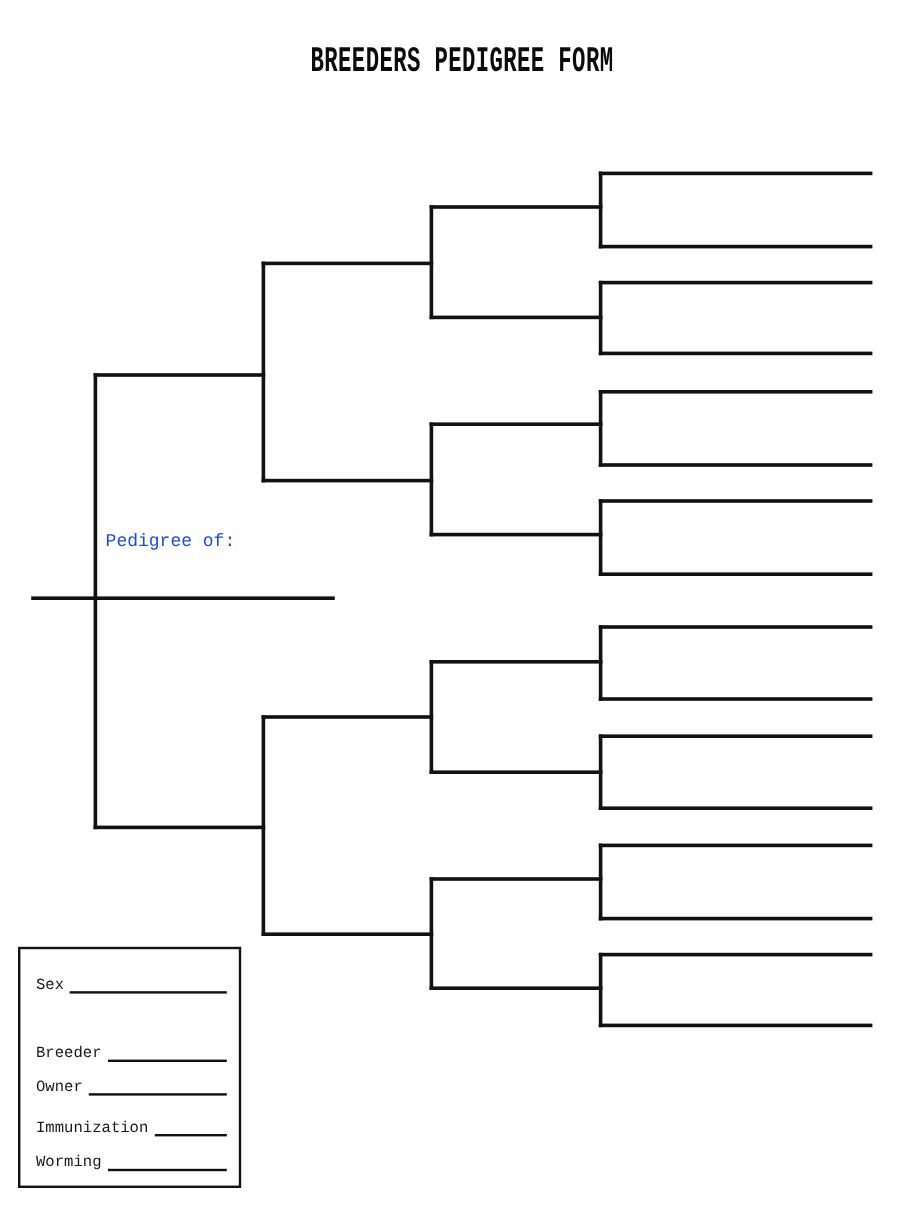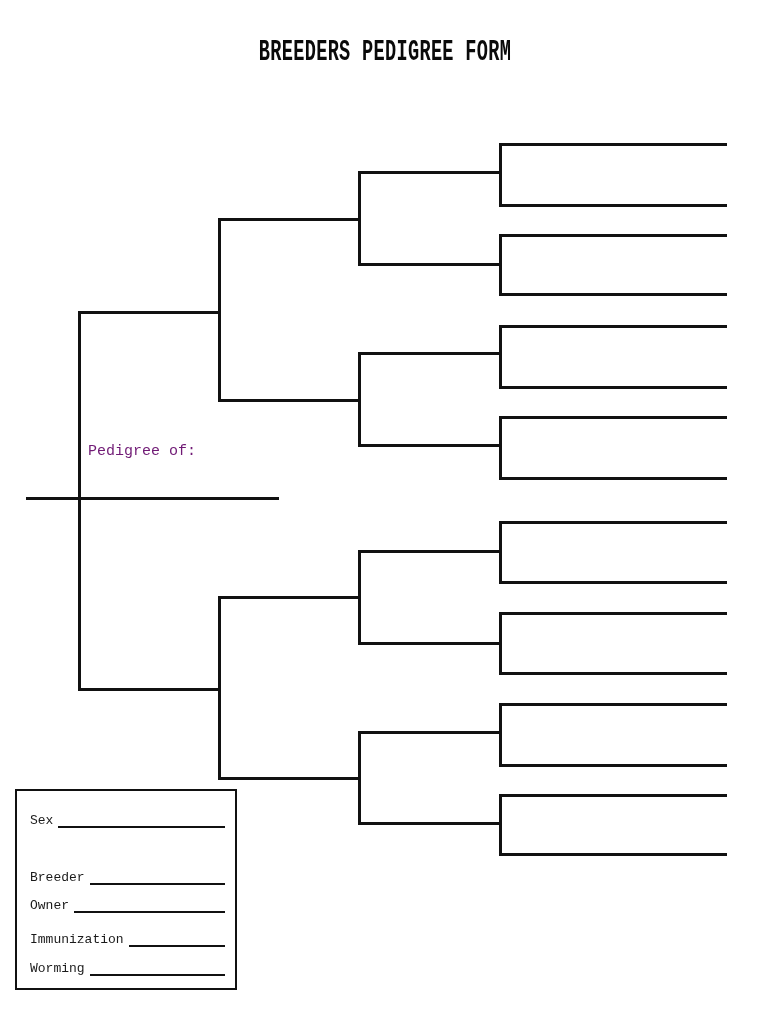--- a/index.html
+++ b/index.html
@@ -38,28 +38,28 @@
   .v {
     position: absolute;
     width: 3px;
     background: var(--line);
   }
   .subject-label {
     position: absolute;
     left: 88px;
     top: 443px;
     font-size: 15px;
-    color: #701a75;
+    color: #1d4ed8;
     white-space: nowrap;
   }
   .info-box {
     position: absolute;
     left: 15px;
     top: 789px;
-    width: 222px;
+    width: 186px;
     height: 201px;
     border: 2px solid var(--line);
     background: #ffffff;
   }
   .info-row {
     position: absolute;
     left: 13px;
     right: 10px;
     height: 18px;
     display: flex;

